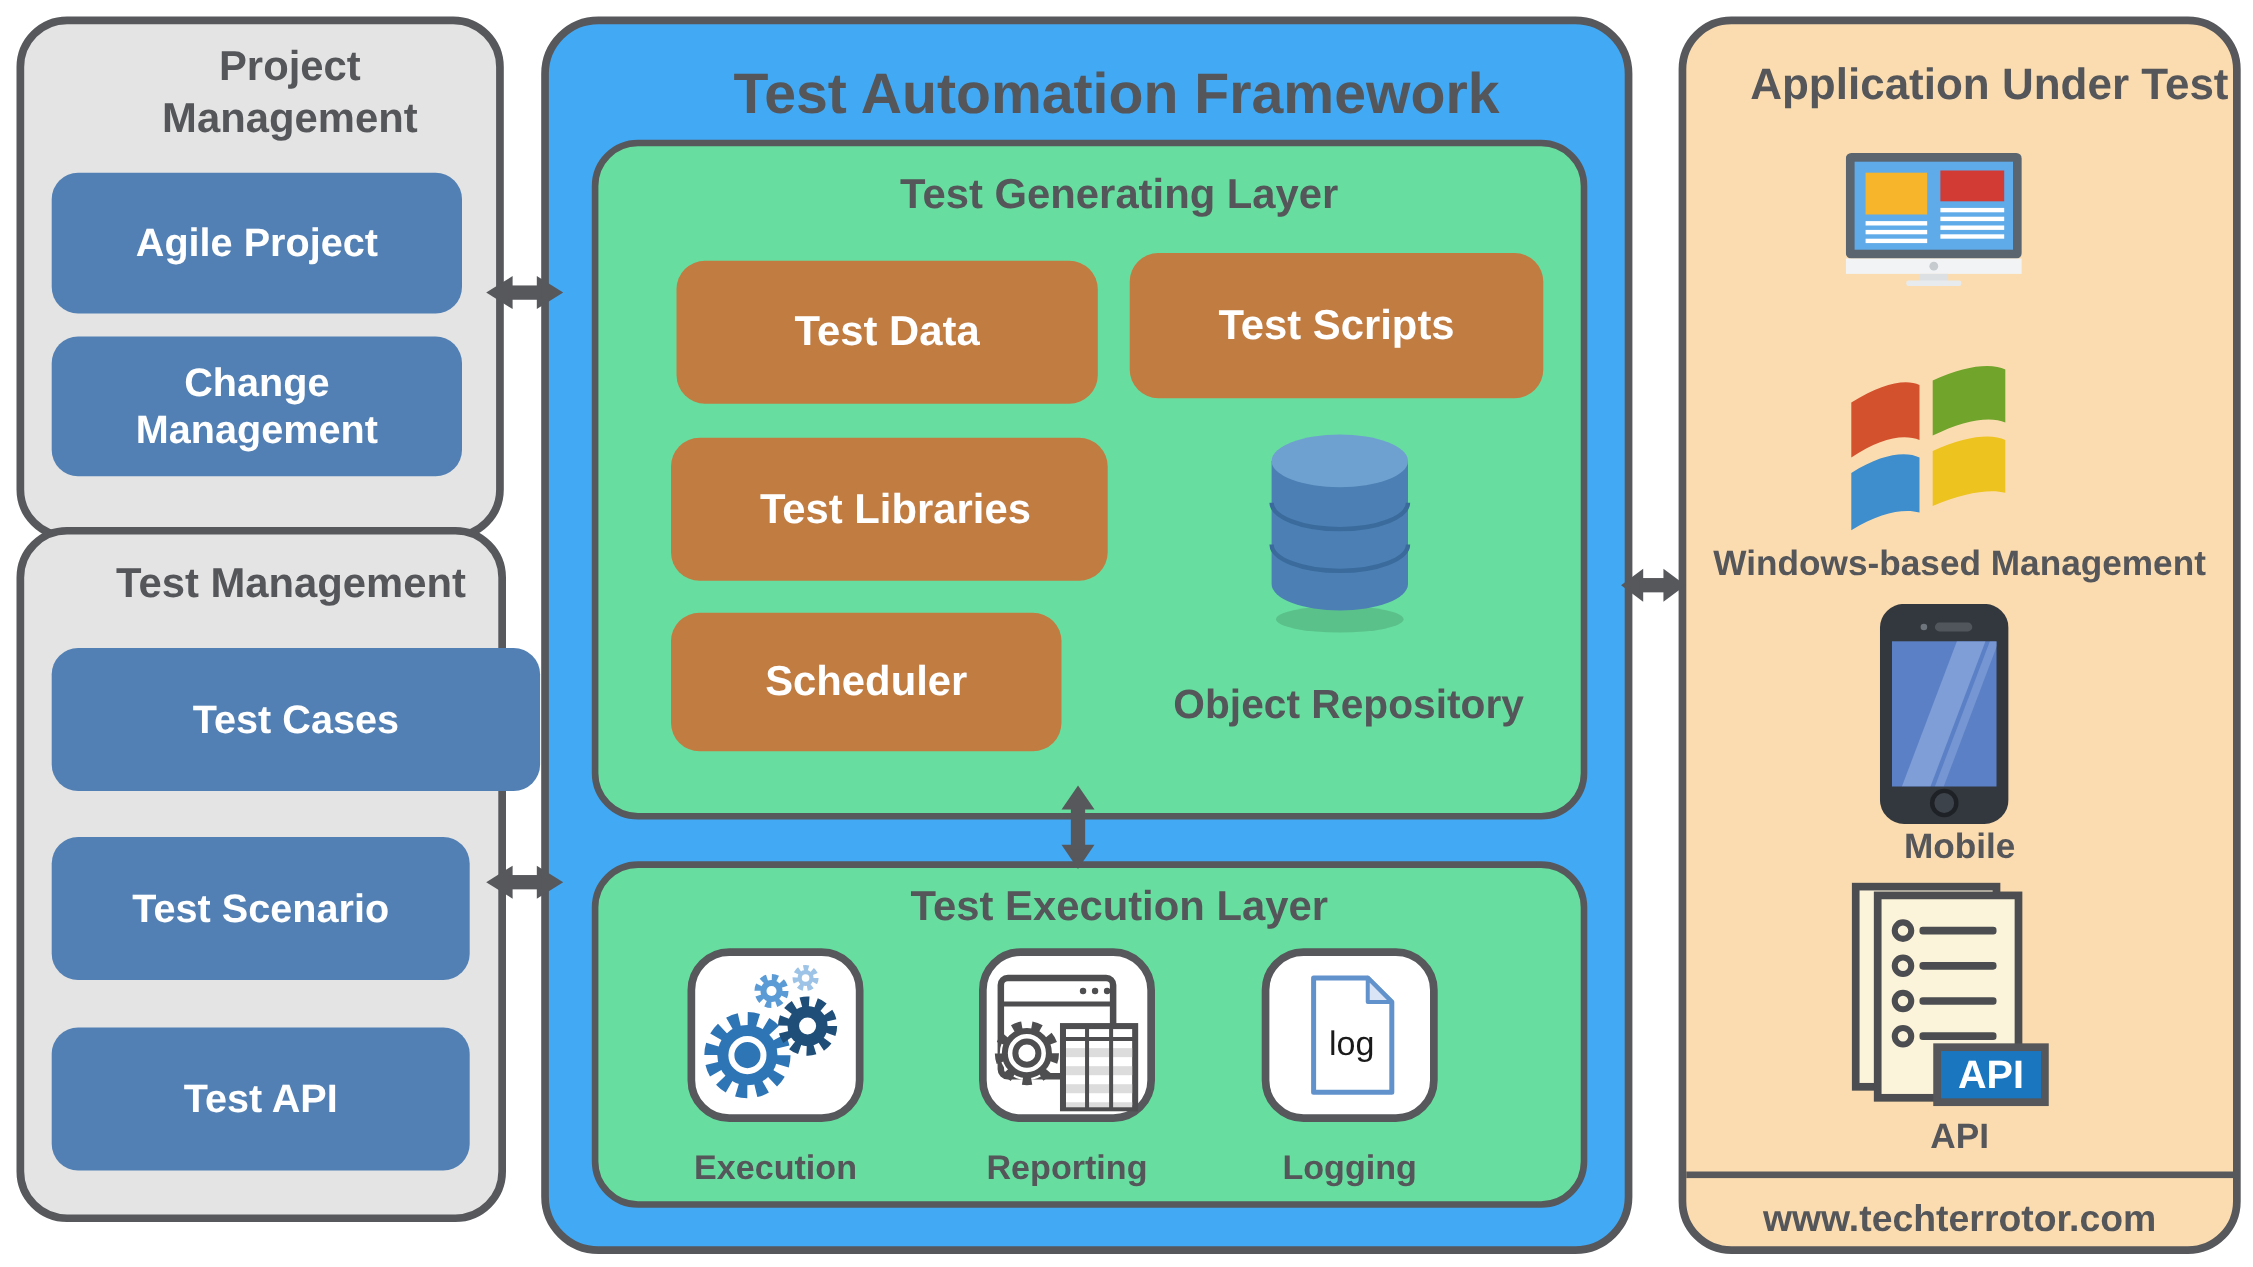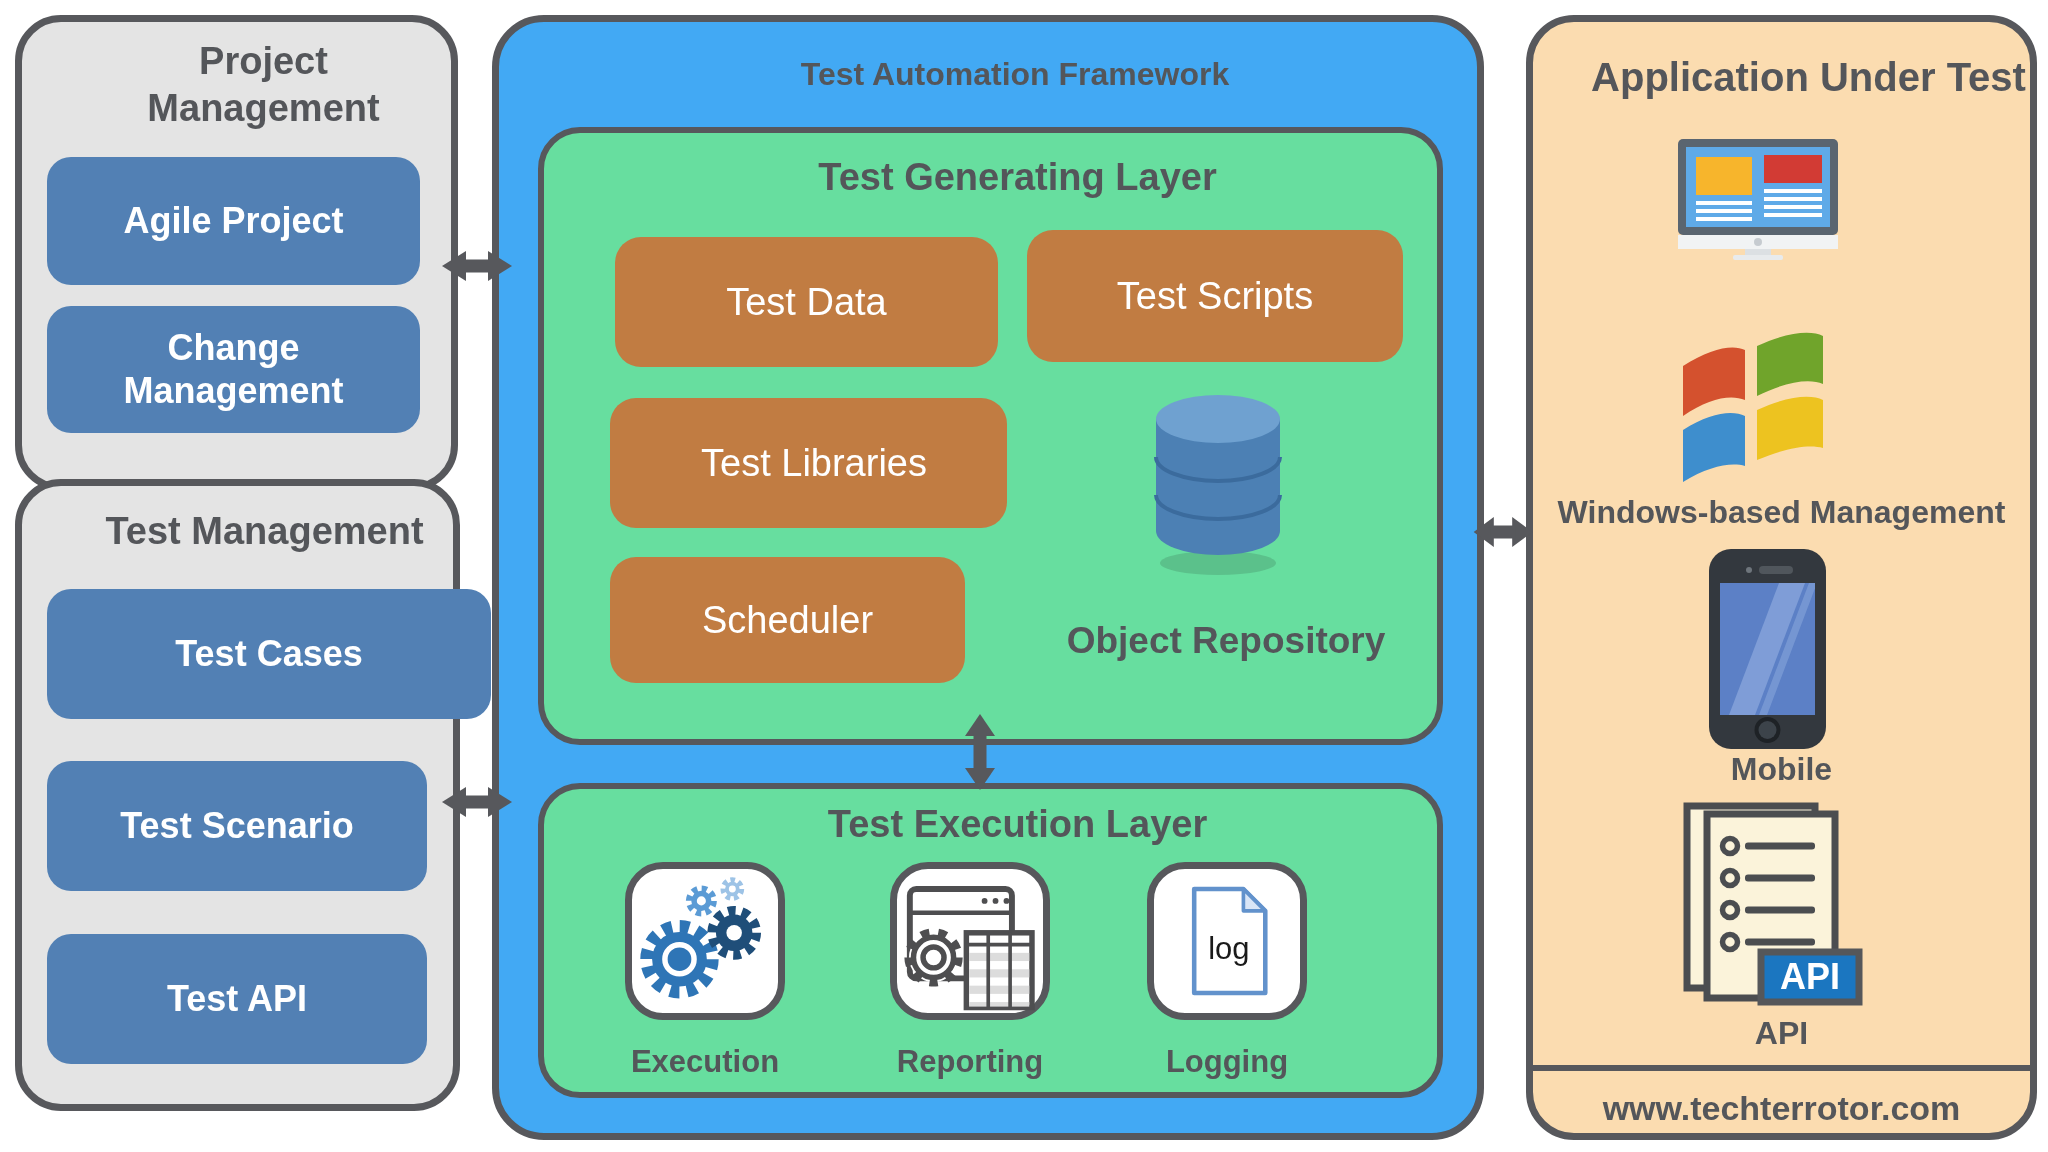--- a/index.html
+++ b/index.html
@@ -9,21 +9,21 @@
   }
   .canvas{position:relative;width:2048px;height:1152px;background:#fff;overflow:hidden;
           font-family:"Liberation Sans","DejaVu Sans",sans-serif;color:var(--text-dark);}
   .abs{position:absolute;}
   .panel{background:var(--panel-bg);border:7px solid var(--outline);border-radius:46px;box-sizing:border-box;}
   .frame{background:var(--framework-bg);border:7px solid var(--outline);border-radius:52px;box-sizing:border-box;}
   .layer{background:var(--layer-bg);border:6px solid var(--outline);border-radius:42px;box-sizing:border-box;}
   .aut{background:var(--aut-bg);border:7px solid var(--outline);border-radius:48px;box-sizing:border-box;}
   .btn{position:absolute;background:var(--item-bg);border-radius:24px;color:#fff;font-weight:bold;
        display:flex;align-items:center;justify-content:center;text-align:center;line-height:1.18;}
-  .module{position:absolute;background:var(--module-bg);border-radius:26px;color:#fff;font-weight:normal;
+  .module{position:absolute;background:var(--module-bg);border-radius:26px;color:#fff;font-weight:bold;
        display:flex;align-items:center;justify-content:center;}
   .tile{position:absolute;background:#fff;border:7px solid var(--outline);border-radius:38px;box-sizing:border-box;
         display:flex;align-items:center;justify-content:center;}
   .title{position:absolute;left:0;width:100%;text-align:center;font-weight:bold;color:var(--text-dark);margin-left:27px;}
   .lbl{position:absolute;text-align:center;font-weight:bold;color:var(--text-dark);}
   .divider{position:absolute;left:0;width:100%;border-top:6px solid var(--outline);}
   svg{display:block;}
 </style>
 </head>
 <body>
@@ -49,21 +49,21 @@
     </div>
     <div class="btn" style="left:25px;top:275px;width:380px;height:130px;font-size:36px;">
       <span>Test Scenario</span>
     </div>
     <div class="btn" style="left:25px;top:448px;width:380px;height:130px;font-size:36px;">
       <span>Test API</span>
     </div>
   </div>
 
   <div class="frame abs" style="left:492px;top:15px;width:992px;height:1125px;">
-    <div class="title" style="top:34px;font-size:32px;">Test Automation Framework</div>
+    <div class="title" style="top:34px;font-size:52px;">Test Automation Framework</div>
 
     <div class="layer abs" style="left:39px;top:105px;width:905px;height:618px;">
       <div class="title" style="top:23px;font-size:38px;">Test Generating Layer</div>
       <div class="module" style="left:71px;top:104px;width:383px;height:130px;font-size:38px;">
         <span>Test Data</span>
       </div>
       <div class="module" style="left:483px;top:97px;width:376px;height:132px;font-size:38px;">
         <span>Test Scripts</span>
       </div>
       <div class="module" style="left:66px;top:265px;width:386px;height:130px;font-size:38px;padding-left:11px;">

